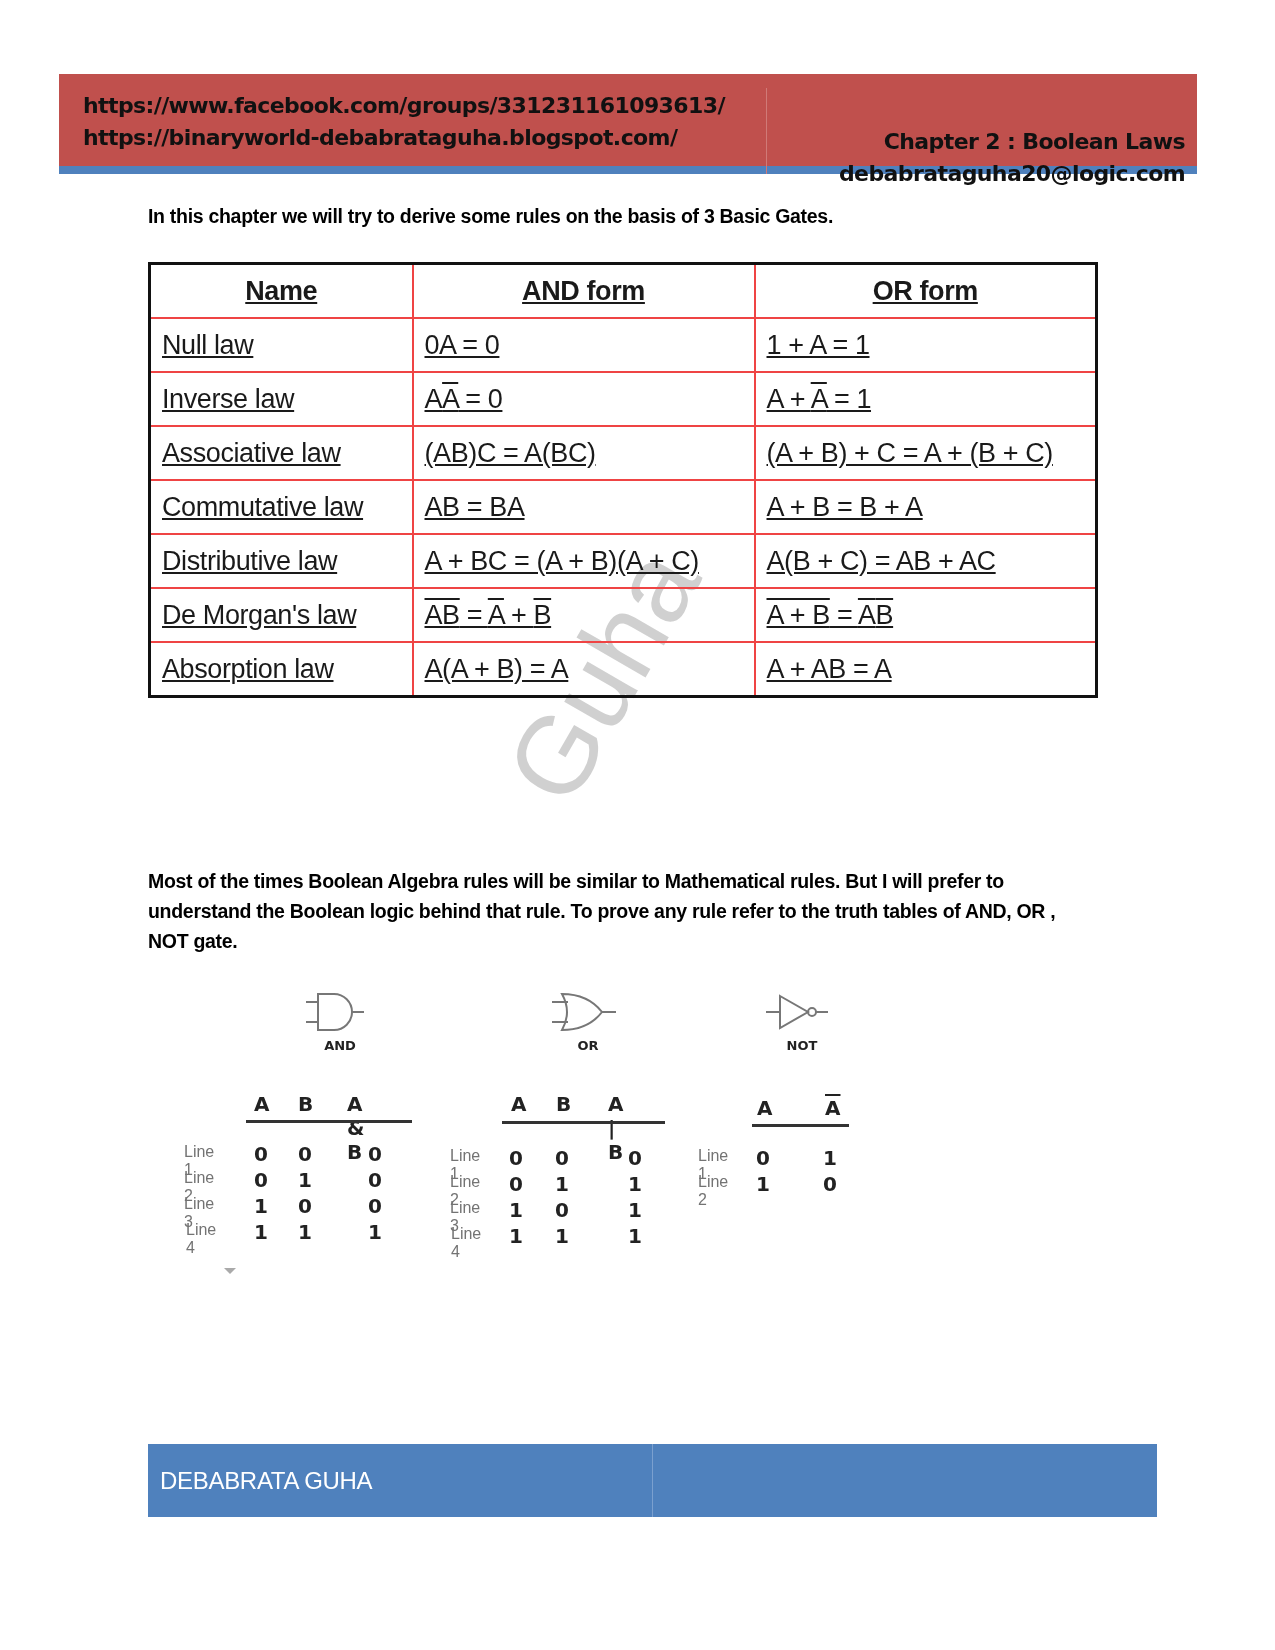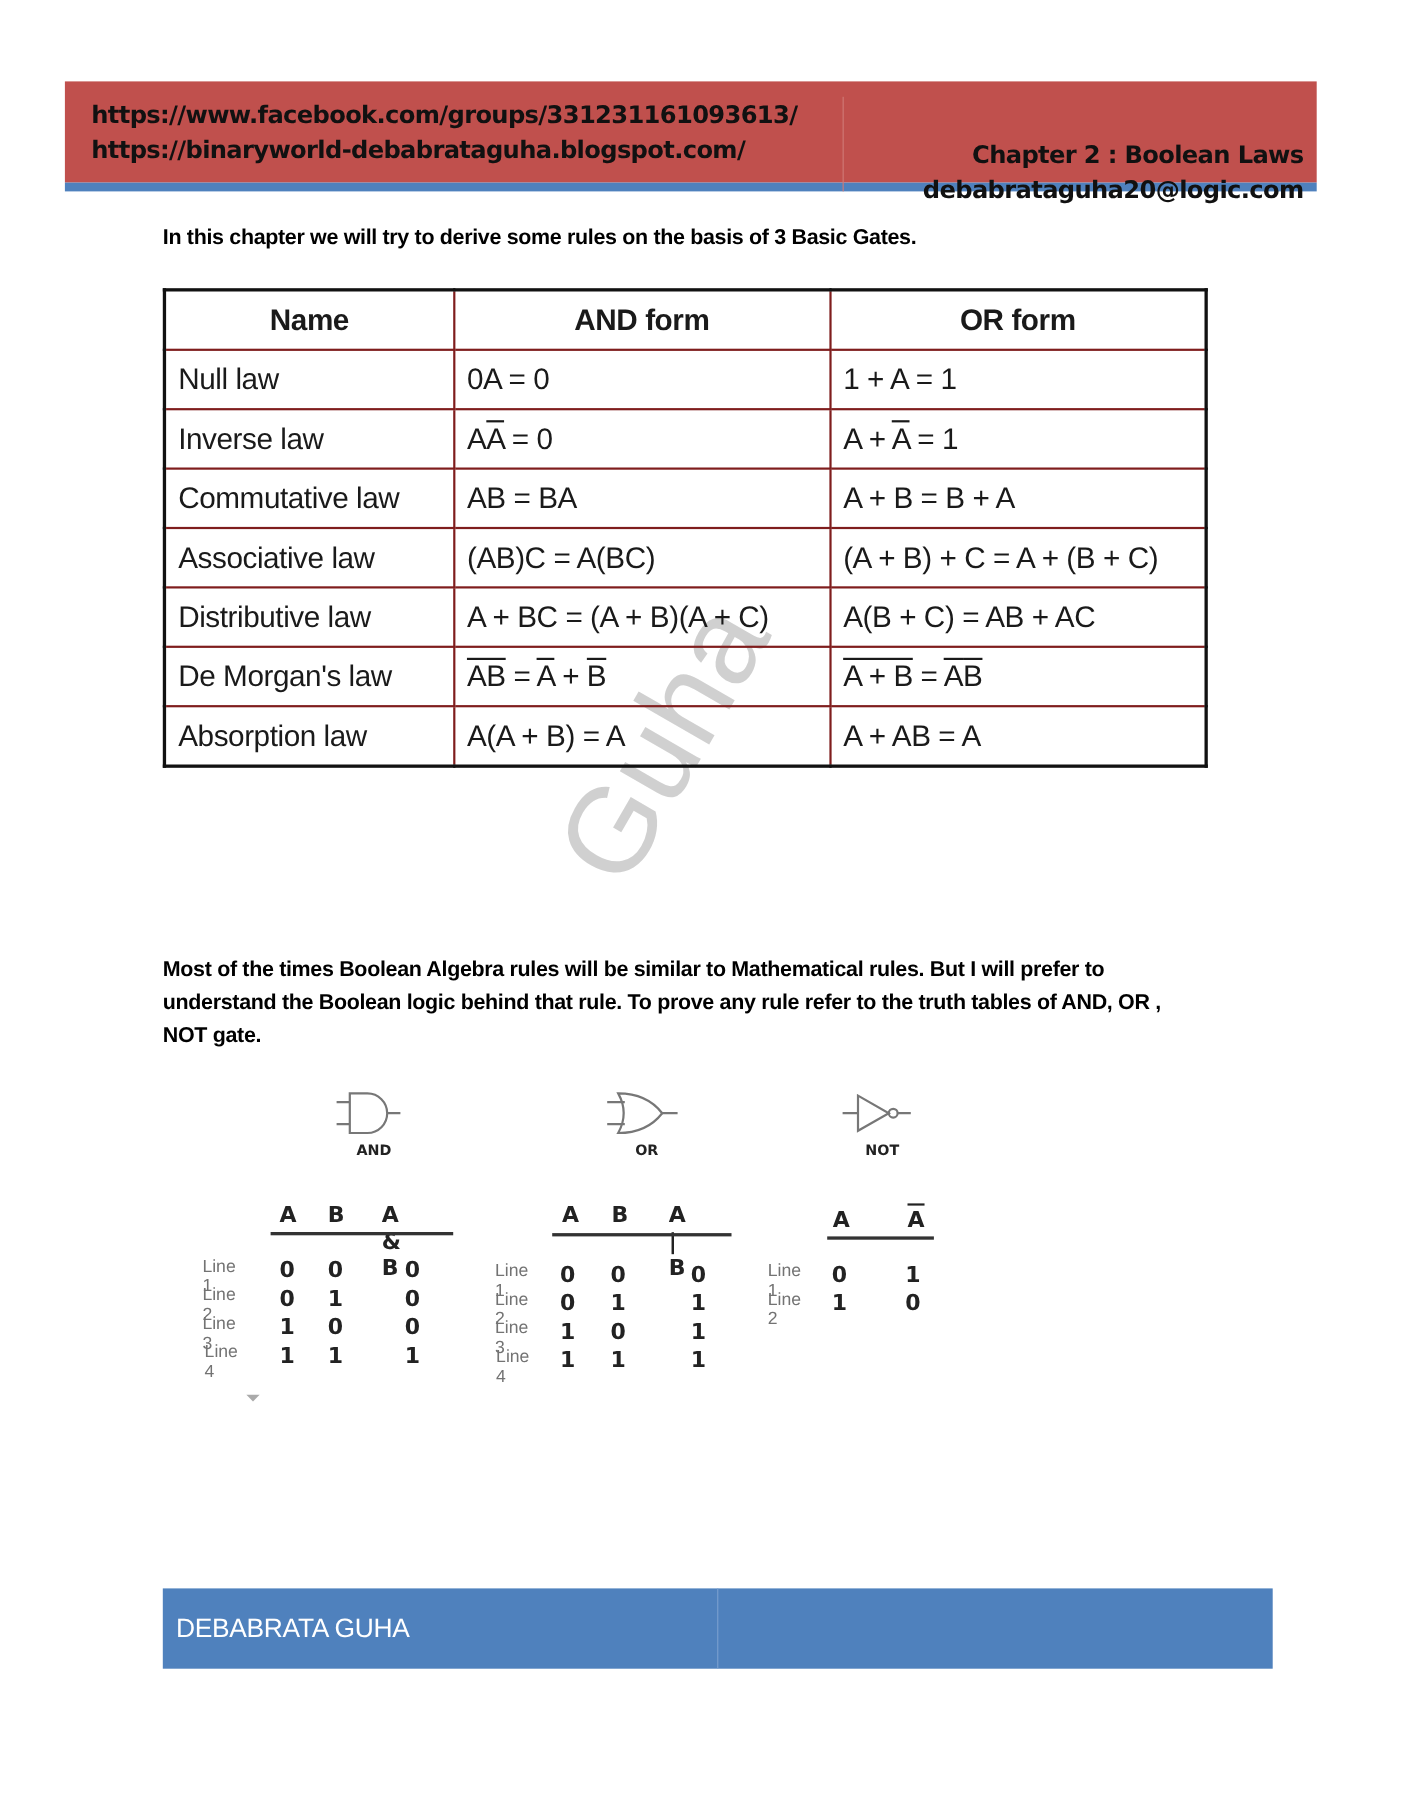--- a/index.html
+++ b/index.html
@@ -13,21 +13,21 @@
   .header .divider { position:absolute; left:707px; top:14px; width:1px; height:86px; background:#d07a77; }
   .header .left { position:absolute; left:24px; top:16px; font-family:"DejaVu Sans", sans-serif; font-weight:bold; font-size:22px; line-height:32px; letter-spacing:-0.6px; color:#111; white-space:nowrap; }
   .header .right { position:absolute; right:12px; top:16px; text-align:right; font-family:"DejaVu Sans", sans-serif; font-weight:bold; font-size:22px; line-height:32px; letter-spacing:-0.6px; color:#111; white-space:nowrap;margin-top:36px; }
 
   
   .intro { left:148px; top:205px; font-family:"Liberation Sans", sans-serif; font-weight:bold; font-size:19.5px; letter-spacing:-0.3px; white-space:nowrap; }
   .para { left:148px; top:866px; width:950px; font-weight:bold; font-size:19.5px; line-height:30px; letter-spacing:-0.3px; }
 
   
   table.laws { position:absolute; left:148px; top:262px; width:950px; border-collapse:collapse; border:3px solid #111; }
-  table.laws td, table.laws th { border:2px solid #7f1d1d; height:52px; padding:0 0 0 11px; font-size:27px; font-weight:normal; text-align:left; white-space:nowrap; color:#1a1a1a; letter-spacing:-0.4px; }
+  table.laws td, table.laws th { border:2px solid #ef4444; height:52px; padding:0 0 0 11px; font-size:27px; font-weight:normal; text-align:left; white-space:nowrap; color:#1a1a1a; letter-spacing:-0.4px;text-decoration:underline; }
   table.laws th { text-align:center; font-weight:bold; padding:0; font-size:27px; }
   table.laws col.c1 { width:263px; }
   table.laws col.c2 { width:342px; }
   .ov { text-decoration:overline; text-decoration-thickness:2px; }
 
   
   .watermark { left:480px; top:760px; font-size:110px; color:rgba(120,120,120,0.35); transform:rotate(-60deg); transform-origin:left top; font-family:"Liberation Sans", sans-serif; pointer-events:none; white-space:nowrap; }
 
   
   .gate-label { font-family:"DejaVu Sans", sans-serif; font-size:13px; font-weight:bold; color:#222; text-align:center; width:80px; }
@@ -85,28 +85,28 @@
       <td>Null law</td>
       <td>0A = 0</td>
       <td>1 + A = 1</td>
     </tr>
     <tr>
       <td>Inverse law</td>
       <td><span>A</span><span class="ov">A</span><span> = 0</span></td>
       <td><span>A + </span><span class="ov">A</span><span> = 1</span></td>
     </tr>
     <tr>
+      <td>Associative law</td>
+      <td>(AB)C = A(BC)</td>
+      <td>(A + B) + C = A + (B + C)</td>
+    </tr>
+    <tr>
       <td>Commutative law</td>
       <td>AB = BA</td>
       <td>A + B = B + A</td>
-    </tr>
-    <tr>
-      <td>Associative law</td>
-      <td>(AB)C = A(BC)</td>
-      <td>(A + B) + C = A + (B + C)</td>
     </tr>
     <tr>
       <td>Distributive law</td>
       <td>A + BC = (A + B)(A + C)</td>
       <td>A(B + C) = AB + AC</td>
     </tr>
     <tr>
       <td>De Morgan's law</td>
       <td><span class="ov">AB</span><span> = </span><span class="ov">A</span><span> + </span><span class="ov">B</span></td>
       <td><span class="ov">A + B</span><span> = </span><span class="ov">A</span><span class="ov">B</span></td>

